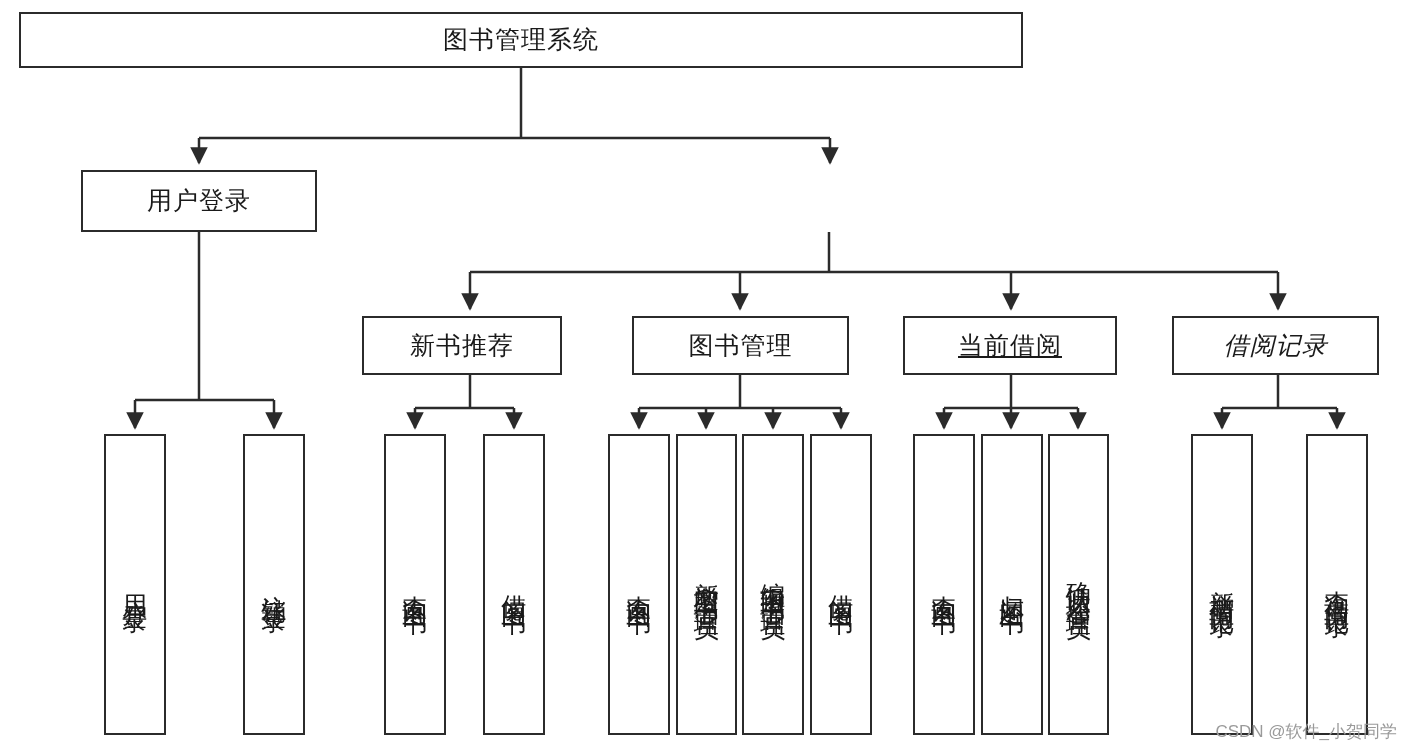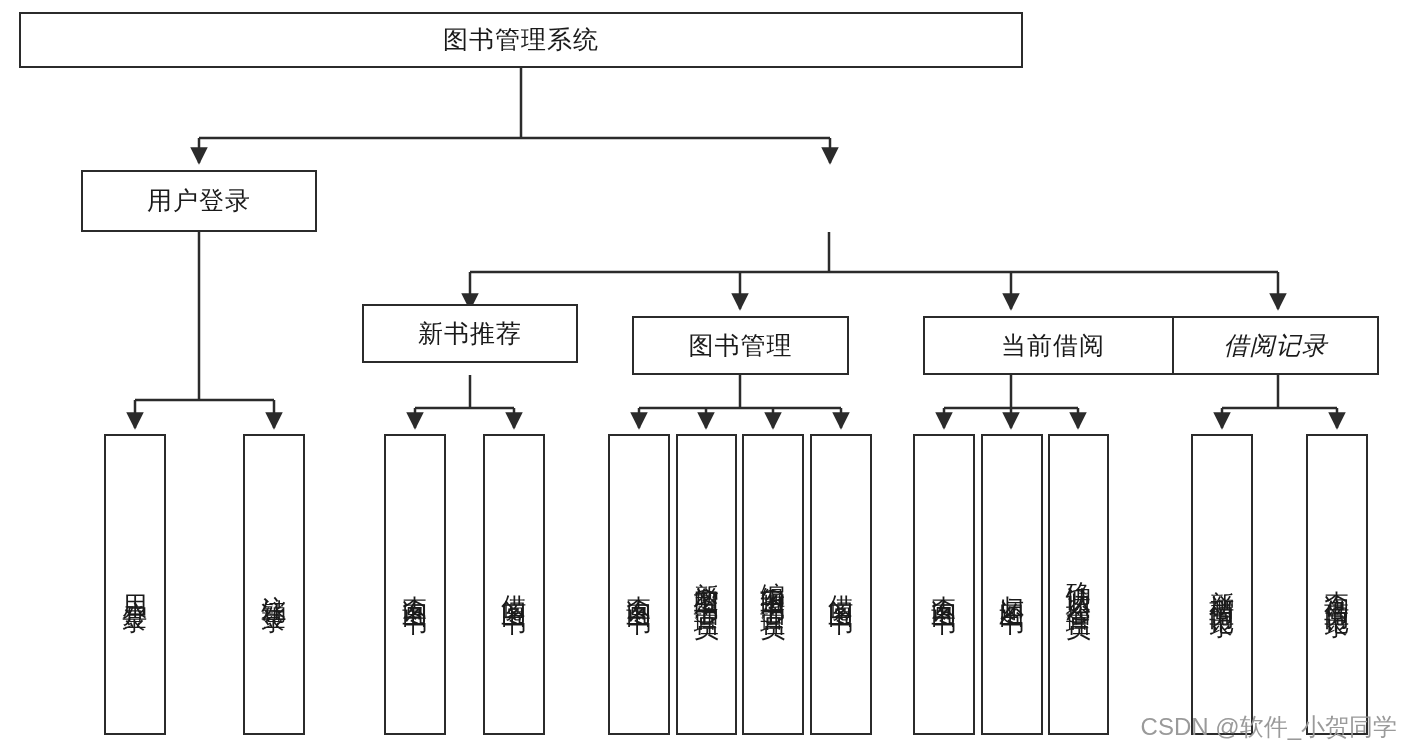--- a/index.html
+++ b/index.html
@@ -40,21 +40,21 @@
     font-size:25px;
     line-height:1.05;
     letter-spacing:5px;
     white-space:pre;
   }
 
   .watermark{
     position:absolute;
     right:8px;
     bottom:4px;
-    font-size:24px;
+    font-size:17px;
     color:#9a9a9a;
     z-index:5;
     white-space:nowrap;
     font-family:"Liberation Sans","DejaVu Sans",sans-serif;
   }
 </style>
 </head>
 <body>
 
 <div id="stage">
@@ -111,29 +111,29 @@
 
   <div class="node root hbox" style="left:19px;top:12px;width:1004px;height:56px;">
     <span class="lbl">图书管理系统</span>
   </div>
 
   <div class="node hbox" style="left:81px;top:170px;width:236px;height:62px;">
     <span class="lbl">用户登录</span>
   </div>
 
 
-  <div class="node hbox" style="left:362px;top:304px;width:216px;height:59px;">
+  <div class="node hbox" style="left:362px;top:316px;width:200px;height:59px;">
     <span class="lbl">新书推荐</span>
   </div>
 
   <div class="node hbox" style="left:632px;top:316px;width:217px;height:59px;">
     <span class="lbl">图书管理</span>
   </div>
 
-  <div class="node hbox" style="left:923px;top:316px;width:260px;height:59px;">
+  <div class="node hbox" style="left:903px;top:316px;width:214px;height:59px;text-decoration:underline;">
     <span class="lbl">当前借阅</span>
   </div>
 
   <div class="node hbox" style="left:1172px;top:316px;width:207px;height:59px;font-style:italic;">
     <span class="lbl">借阅记录</span>
   </div>
 
   <div class="node vbox" style="left:104px;top:434px;width:62px;height:301px;">
     <span class="lbl">用户登录</span>
   </div>

